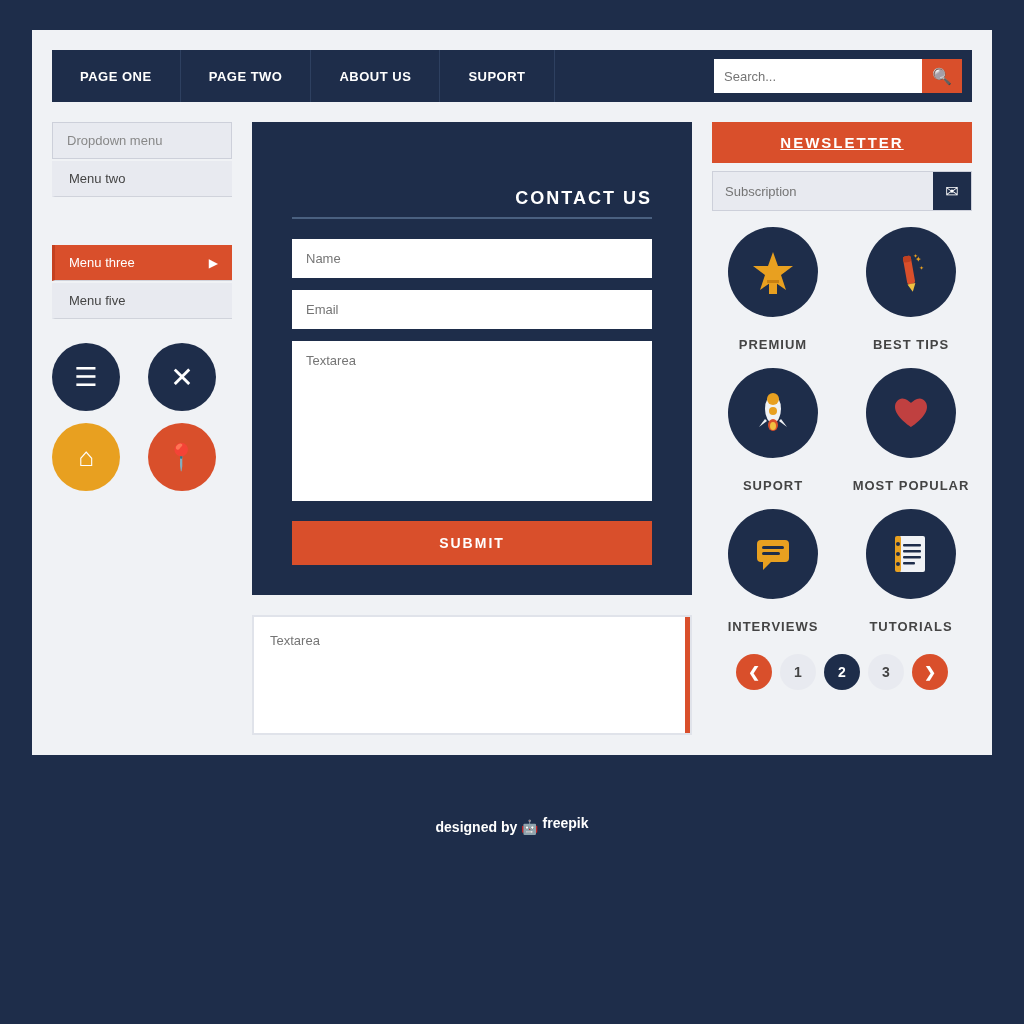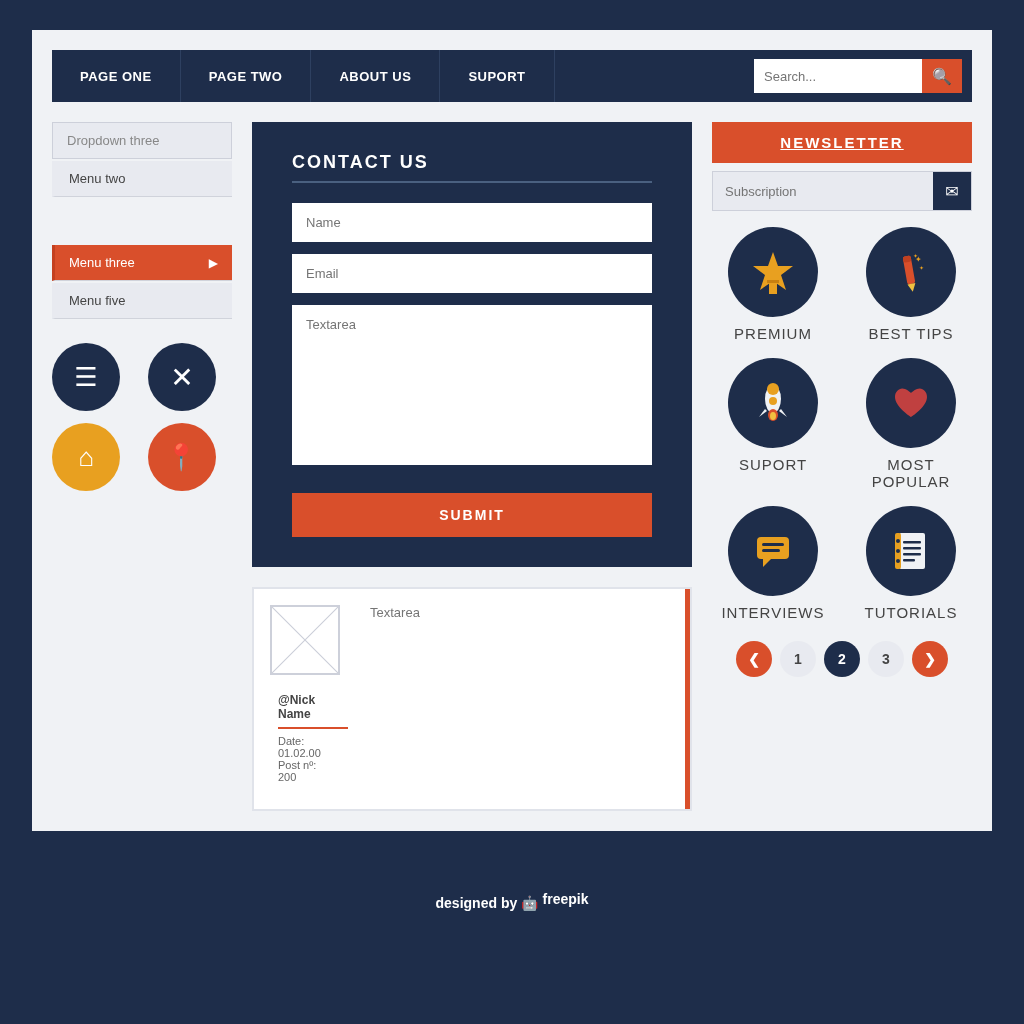--- a/index.html
+++ b/index.html
@@ -40,21 +40,21 @@
     }
     .nav-search {
       margin-left: auto;
       display: flex;
       align-items: center;
     }
     .nav-search input {
       background: #fff;
       border: none;
       height: 34px;
-      width: 168px;
+      width: 208px;
       padding: 0 10px;
       font-size: 13px;
       outline: none;
     }
     .nav-search-btn {
       background: #d94f2b;
       border: none;
       height: 34px;
       width: 40px;
       cursor: pointer;
@@ -140,25 +140,26 @@
     
     .center-panel {
       flex: 1;
     }
     .contact-form {
       background: #1e2d4a;
       padding: 30px 40px;
       color: white;
     }
     .contact-form h2 {
-      text-align: left;
+      text-align: right;
       font-size: 18px;
       letter-spacing: 2px;
       margin-bottom: 8px;
       font-weight: bold;
+      margin-top: 36px;
     }
     .contact-form hr {
       border: 1px solid #4a6080;
       margin-bottom: 20px;
     }
     .contact-form input,
     .contact-form textarea {
       width: 100%;
       background: white;
       border: none;
@@ -176,21 +177,21 @@
     .submit-btn {
       background: #d94f2b;
       color: white;
       border: none;
       width: 100%;
       padding: 14px;
       font-size: 14px;
       font-weight: bold;
       letter-spacing: 2px;
       cursor: pointer;
-      margin-top: 12px;
+      margin-top: 4px;
     }
 
     
     .comment-box {
       background: white;
       border: 2px solid #e0e3ea;
       display: flex;
       margin-top: 20px;
       position: relative;
     }
@@ -317,25 +318,26 @@
     .cat-circle {
       width: 90px;
       height: 90px;
       border-radius: 50%;
       background: #1e2d4a;
       display: flex;
       align-items: center;
       justify-content: center;
     }
     .cat-label {
-      font-size: 15px;
-      font-weight: normal;
+      font-size: 13px;
+      font-weight: bold;
       color: #444;
       letter-spacing: 1px;
       text-align: center;
+      margin-top: 12px;
     }
 
     
     .cat-circle svg {
       width: 48px;
       height: 48px;
     }
 
     
     .pagination {
@@ -394,21 +396,21 @@
         <button class="nav-search-btn">
           <span>🔍</span>
         </button>
       </div>
     </div>
   </nav>
 
   <div class="main-content">
 
     <div class="sidebar">
-      <button class="dropdown-label">Dropdown three</button>
+      <button class="dropdown-label">Dropdown menu</button>
       <div class="menu-item">Menu two</div>
       <div class="menu-item active">
         <span>Menu three</span>
         <span class="cursor-icon">▶</span>
       </div>
       <div class="menu-item">Menu five</div>
 
       
       <div class="icon-buttons">
         <div class="icon-circle ic-dark">
@@ -431,31 +433,20 @@
       <div class="contact-form">
         <h2>CONTACT US</h2>
         <hr>
         <input type="text" placeholder="Name" style="">
         <input type="email" placeholder="Email" style="">
         <textarea placeholder="Textarea" style=""></textarea>
         <button class="submit-btn">SUBMIT</button>
       </div>
 
       <div class="comment-box">
-        <div class="comment-avatar">
-          <div class="avatar-img"></div>
-          <div style="margin-top:8px;">
-            <div class="comment-meta">
-              <div class="nick">@Nick Name</div>
-              <div class="divider"></div>
-              <div>Date: 01.02.00</div>
-              <div>Post nº: 200</div>
-            </div>
-          </div>
-        </div>
         <div class="comment-textarea">
           <textarea placeholder="Textarea" style=""></textarea>
         </div>
       </div>
     </div>
 
     <div class="right-panel">
 
       <div class="newsletter-header">NEWSLETTER</div>
       <div class="newsletter-input-row">

